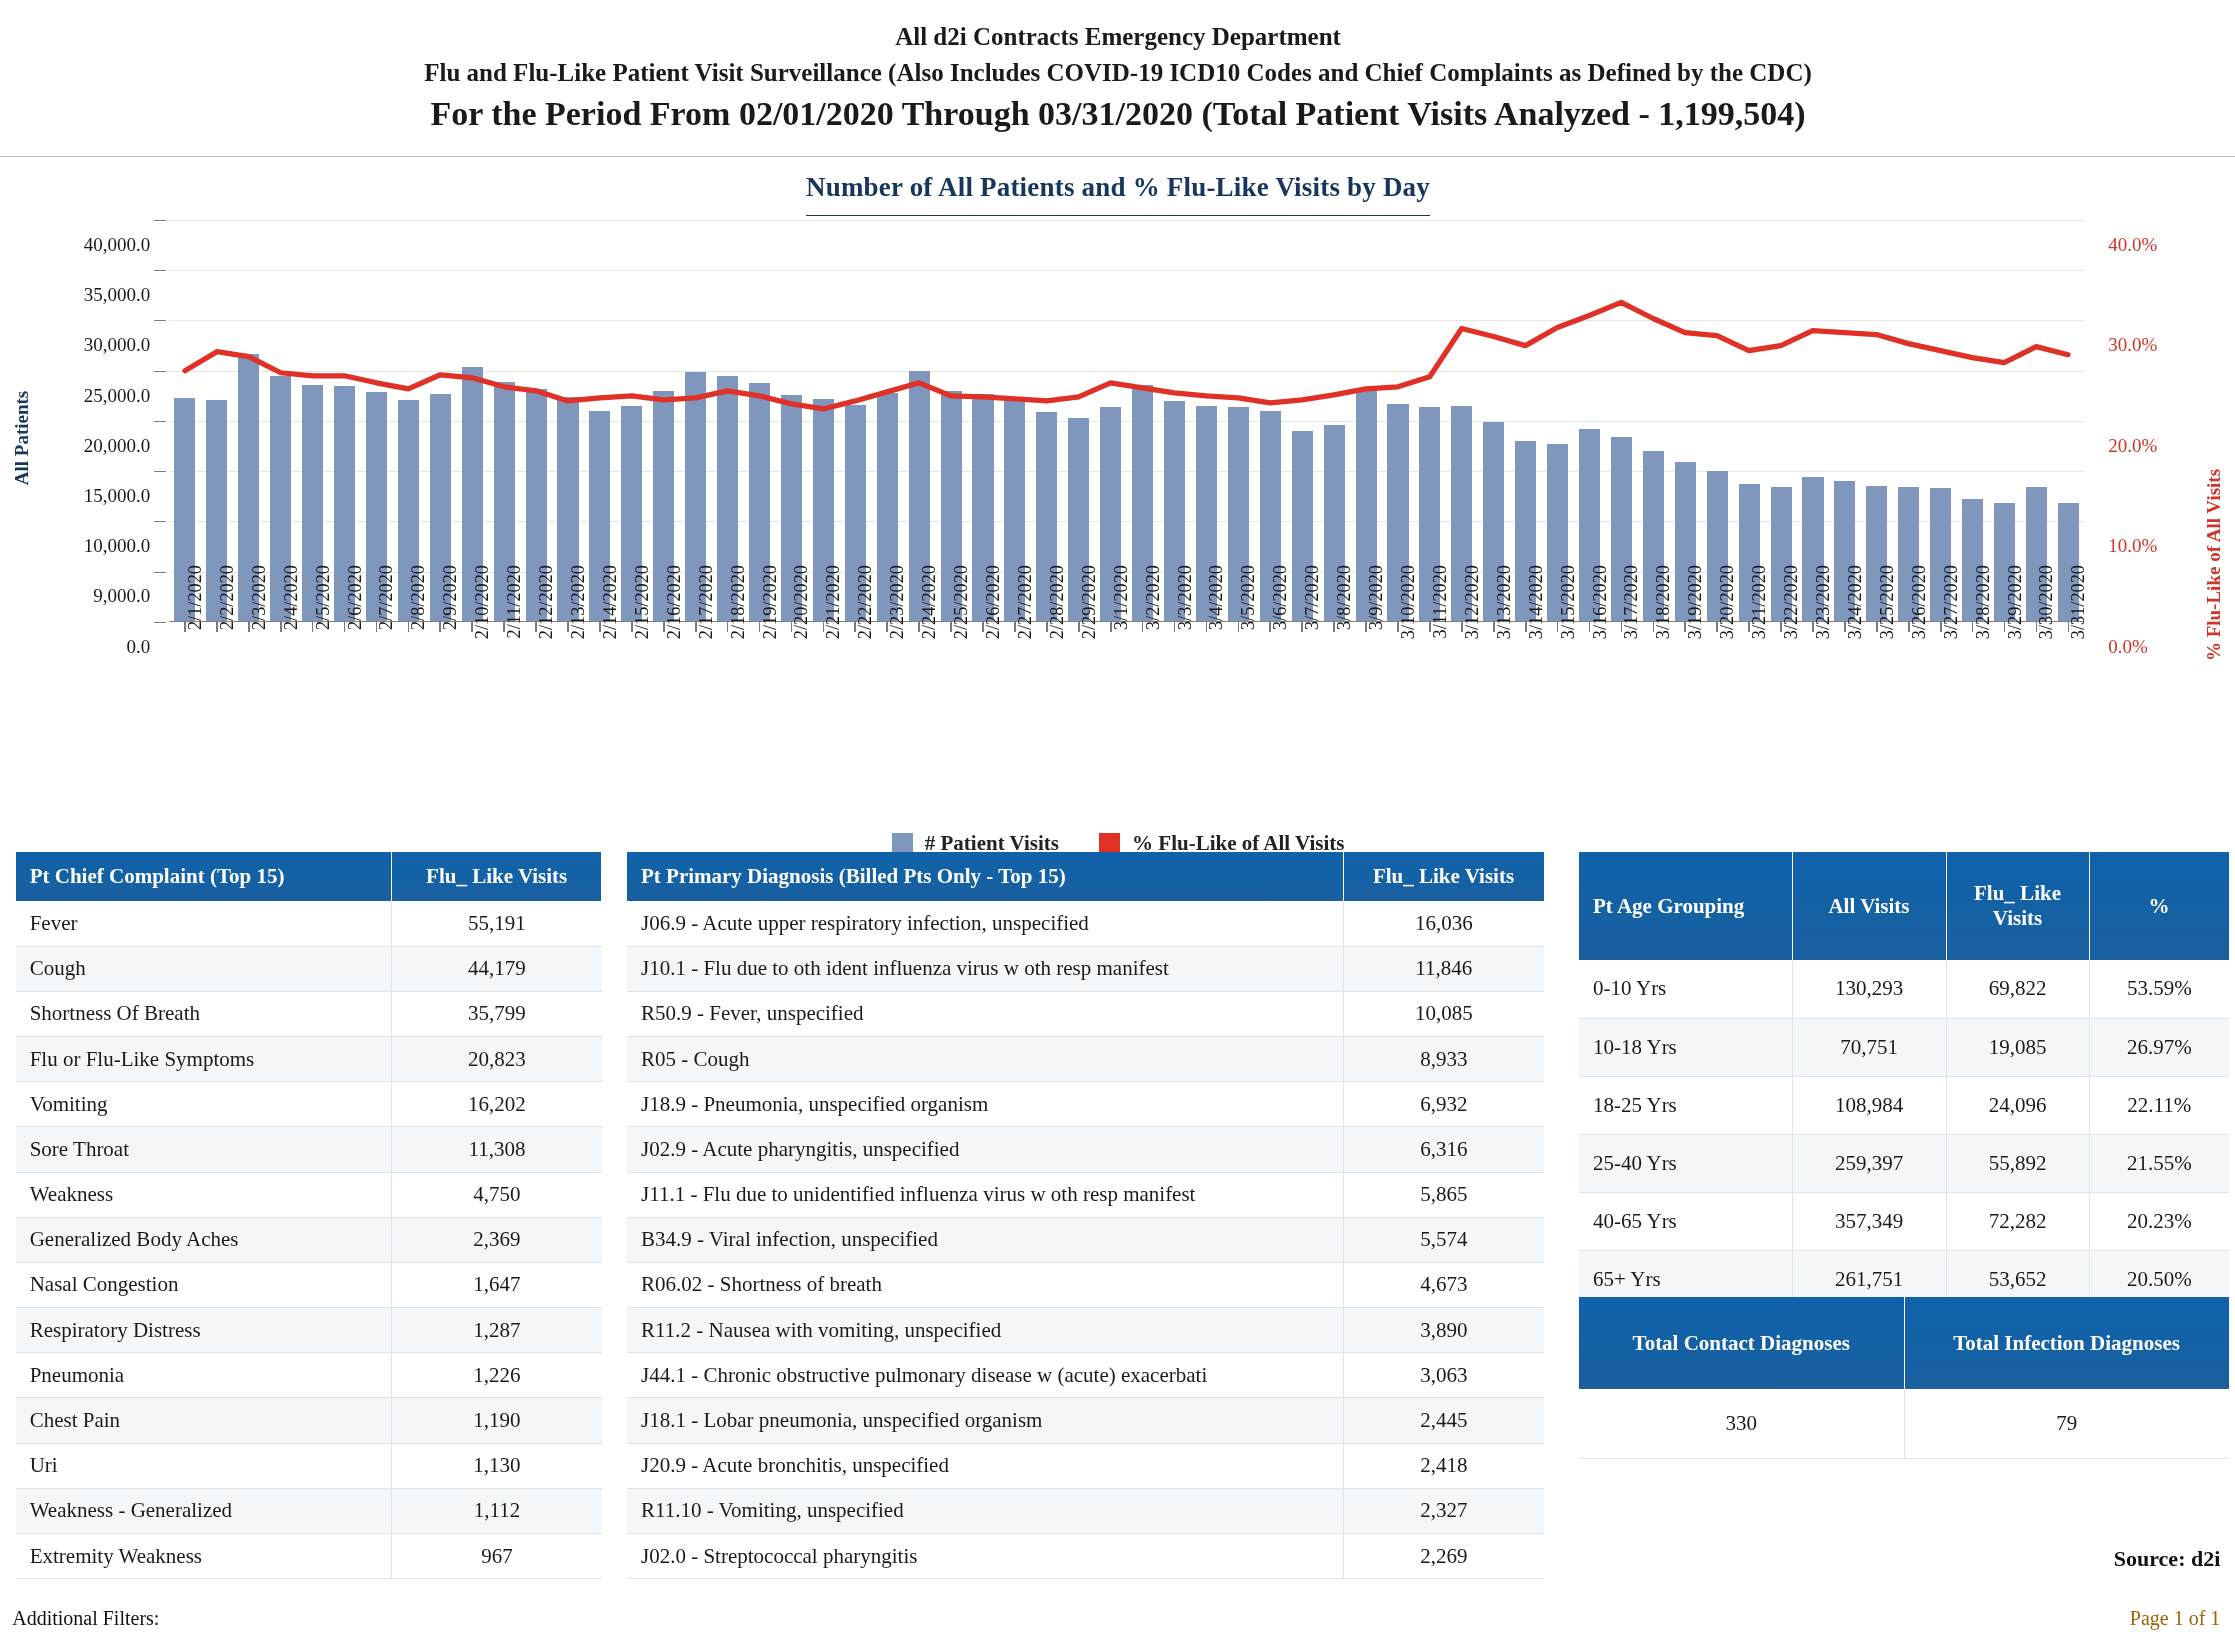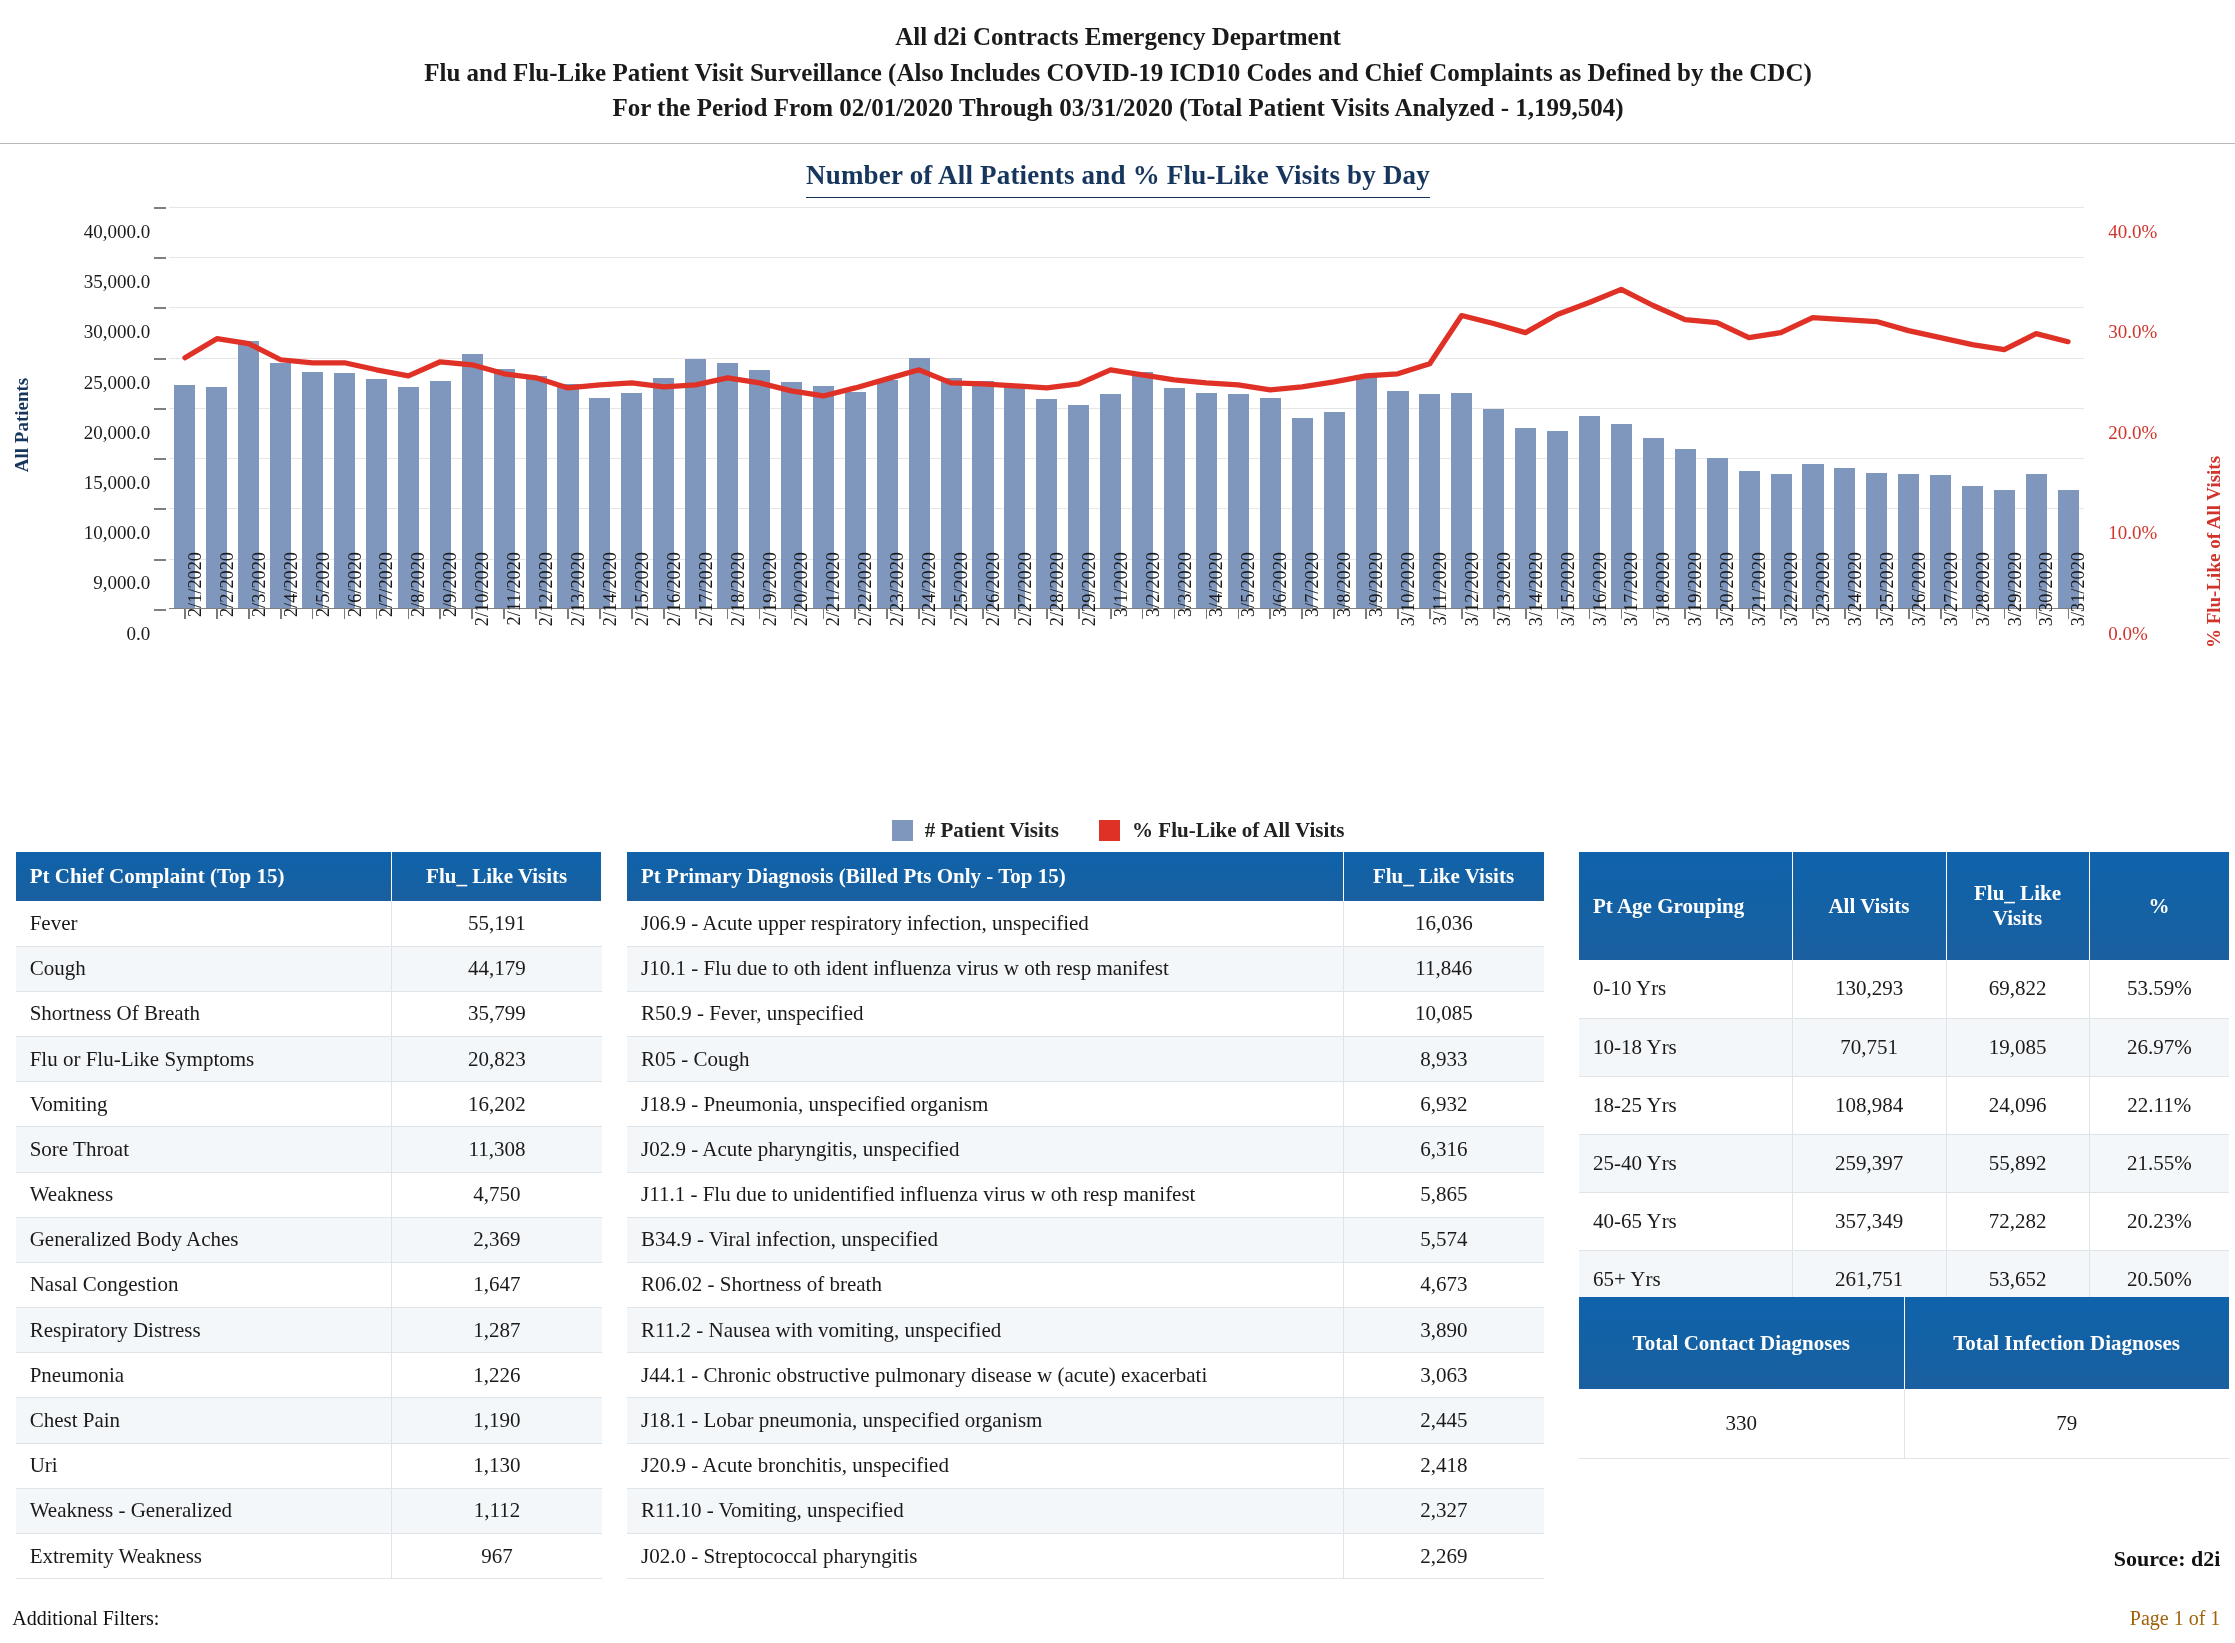--- a/index.html
+++ b/index.html
@@ -6,30 +6,30 @@
   body{
     width:2236px;height:1644px;background:#ffffff;
     font-family:"Liberation Serif","DejaVu Serif",serif;
     color:#1a1a1a;overflow:hidden;position:relative;
   }
   
   #report-header{padding:19px 0 8.7px 0;text-align:center;}
   #report-header .hline{font-weight:bold;line-height:1.42;}
   #title-line-1{font-size:25px;}
   #title-line-2{font-size:25px;}
-  #title-line-3{font-size:25px;}
+  #title-line-3{font-size:34px;}
   #header-rule{border:0;border-top:0.9px solid #b9b9b9;margin:8.7px 0 0 0;width:100%;}
 
   
   #chart-section{position:relative;height:690px;}
   #chart-title{
     text-align:center;font-size:27px;font-weight:bold;color:#17365d;
     padding-top:15.7px;letter-spacing:0.2px;
   }
-  #chart-title span{border-bottom:1.7px solid #17365d;padding-bottom:7px;}
+  #chart-title span{border-bottom:1.7px solid #17365d;padding-bottom:13px;}
 
   #plot-wrap{position:absolute;left:0;top:63px;width:2236px;height:507px;}
 
   #y-axis-title{
     position:absolute;left:10.5px;top:314px;width:192px;
     transform:rotate(-90deg);transform-origin:left top;
     font-size:19px;font-weight:bold;color:#17365d;text-align:center;
   }
   #y2-axis-title{
     position:absolute;left:2203px;top:489px;width:288px;

